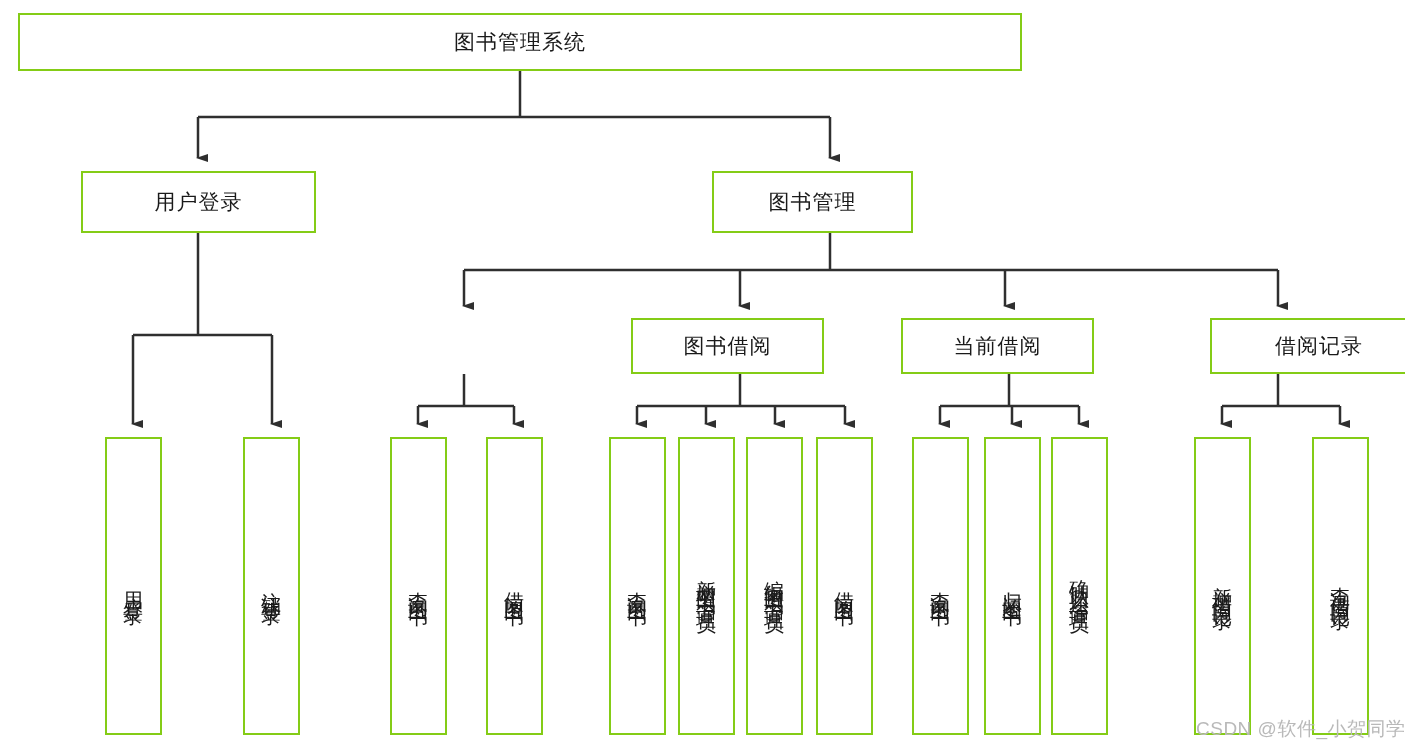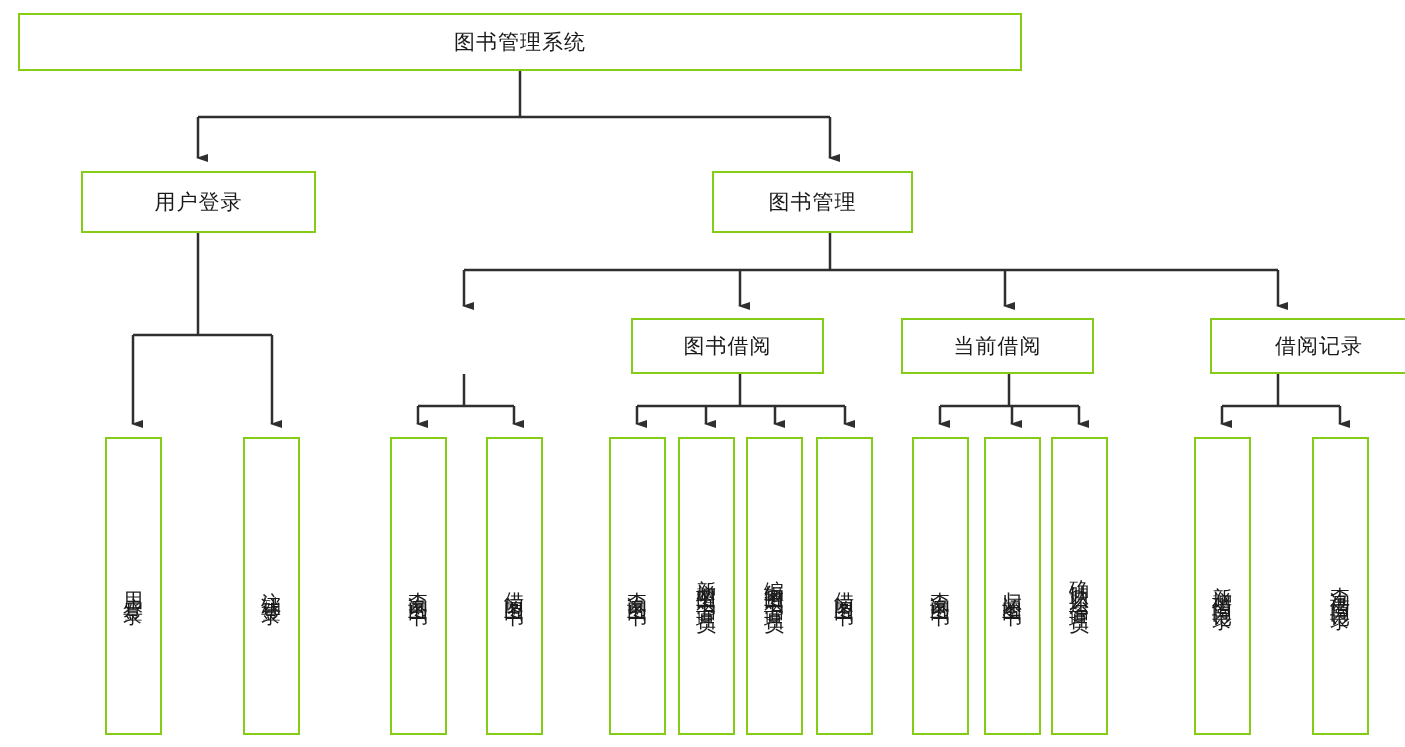--- a/index.html
+++ b/index.html
@@ -170,14 +170,15 @@
   <div class="node vertical" style="left:1051px; top:437px; width:57px; height:298px;">
     <span class="vlabel">确认归还（管理员）</span>
   </div>
   <div class="node vertical" style="left:1194px; top:437px; width:57px; height:298px;">
     <span class="vlabel">新增借阅记录</span>
   </div>
   <div class="node vertical" style="left:1312px; top:437px; width:57px; height:298px;">
     <span class="vlabel">查询借阅记录</span>
   </div>
 
+  <div class="watermark" style="left:1196px; top:716px;">CSDN @软件_小贺同学</div>
 
 </div>
 
 </body></html>

